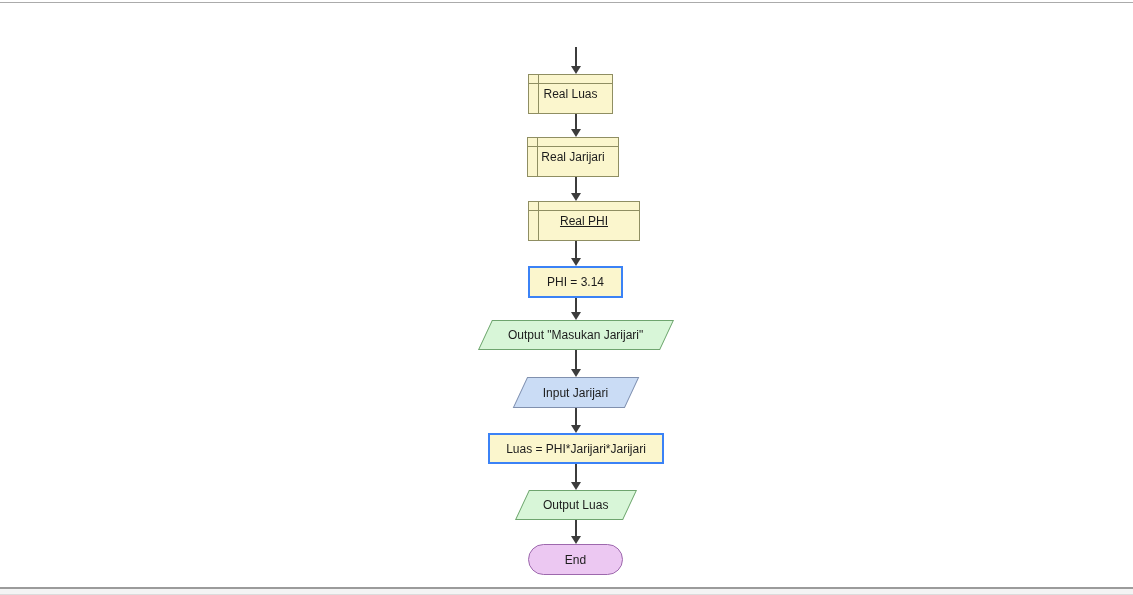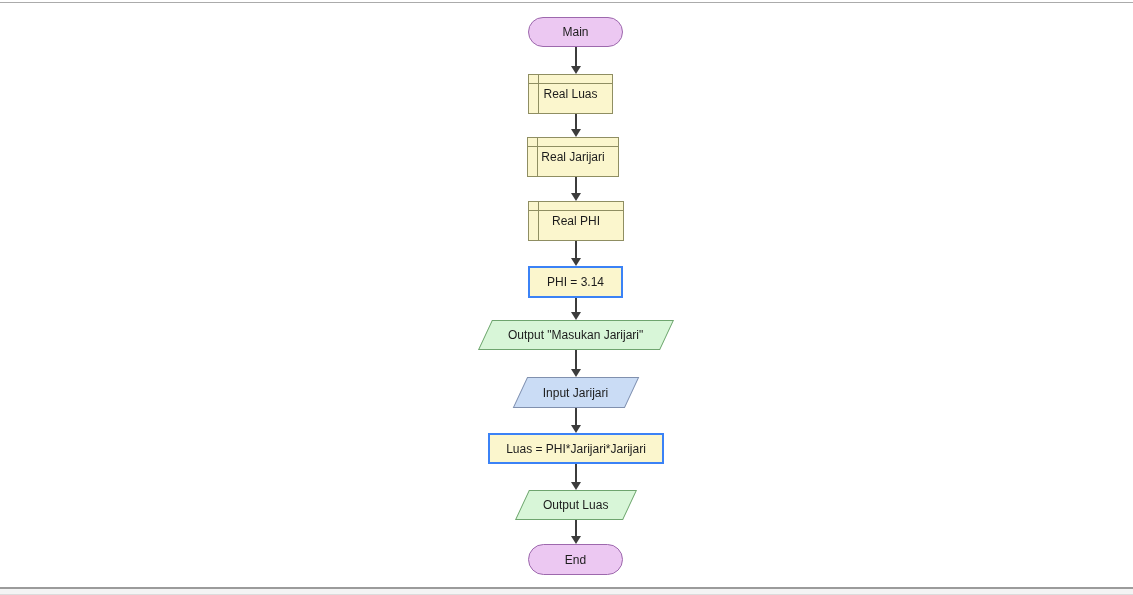--- a/index.html
+++ b/index.html
@@ -71,39 +71,36 @@
     border-top:8px solid #3c3c3c;
   }
 </style>
 </head>
 <body>
 
 <div class="canvas">
 
   <div class="edge-top"></div>
 
-  <div class="node terminal" style="left:528px; top:17px; width:95px; height:30px;">
-    <span>Main</span>
-  </div>
 
   <div class="arrow" style="top:47px; height:27px;"></div>
 
   <div class="node declare" style="left:528px; top:74px; width:85px; height:40px;">
     <span>Real Luas</span>
   </div>
 
   <div class="arrow" style="top:114px; height:23px;"></div>
 
   <div class="node declare" style="left:527px; top:137px; width:92px; height:40px;">
     <span>Real Jarijari</span>
   </div>
 
   <div class="arrow" style="top:177px; height:24px;"></div>
 
-  <div class="node declare" style="left:528px; top:201px; width:96px; height:40px;">
+  <div class="node declare" style="left:528px; top:201px; width:112px; height:40px;text-decoration:underline;">
     <span>Real PHI</span>
   </div>
 
   <div class="arrow" style="top:241px; height:25px;"></div>
 
   <div class="node assign" style="left:528px; top:266px; width:95px; height:32px;">
     <span>PHI = 3.14</span>
   </div>
 
   <div class="arrow" style="top:298px; height:22px;"></div>

